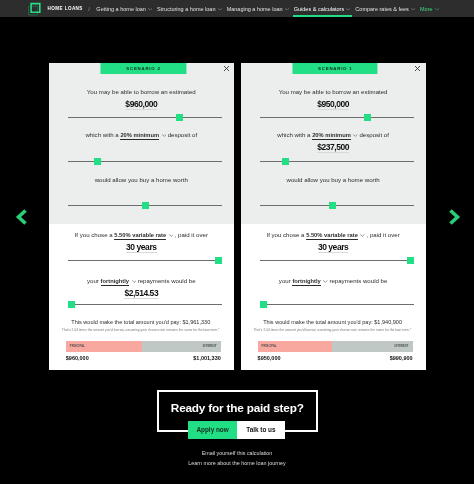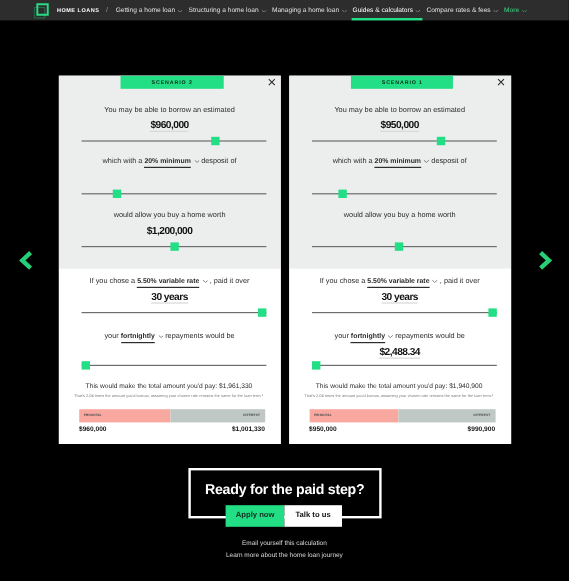--- a/index.html
+++ b/index.html
@@ -211,21 +211,20 @@
         <div class="line sec2-l1"><span>which with a</span> <span class="sel">20% minimum</span><span class="cvs"><svg width="4.6" height="3" viewBox="0 0 10 6">
               <path d="M1 1.2 L5 4.8 L9 1.2" fill="none" stroke="#3a3a3a" stroke-width="1.1" stroke-linecap="round" stroke-linejoin="round"></path>
             </svg></span><span>desposit of</span></div>
         <div class="slider-wrap w2">
           <div class="slider">
             <div class="track"></div>
             <div class="knob" style="left:calc(17.5% - 1.2249999999999999px)"></div>
           </div>
         </div>
         <div class="line sec3-l1">would allow you buy a home worth</div>
-        <div class="amount sec3-a">$1,200,000</div>
         <div class="slider-wrap w3">
           <div class="slider">
             <div class="track"></div>
             <div class="knob" style="left:calc(50.2% - 3.5140000000000002px)"></div>
           </div>
         </div>
       </div>
       <div class="panel-bottom">
         <div class="line sec4-l1"><span>If you chose a</span> <span class="sel">5.50% variable rate</span><span class="cvs"><svg width="4.6" height="3" viewBox="0 0 10 6">
               <path d="M1 1.2 L5 4.8 L9 1.2" fill="none" stroke="#3a3a3a" stroke-width="1.1" stroke-linecap="round" stroke-linejoin="round"></path>
@@ -233,20 +232,21 @@
         <div class="amount und sec4-a"><span>30 years</span></div>
         <div class="slider-wrap w4">
           <div class="slider">
             <div class="track"></div>
             <div class="knob" style="left:calc(100% - 7px)"></div>
           </div>
         </div>
         <div class="line sec5-l1"><span>your</span> <span class="sel">fortnightly</span><span class="cvs"><svg width="4.6" height="3" viewBox="0 0 10 6">
               <path d="M1 1.2 L5 4.8 L9 1.2" fill="none" stroke="#3a3a3a" stroke-width="1.1" stroke-linecap="round" stroke-linejoin="round"></path>
             </svg></span><span>repayments would be</span></div>
+        <div class="amount und sec5-a"><span>$2,514.53</span></div>
         <div class="slider-wrap w5">
           <div class="slider">
             <div class="track"></div>
             <div class="knob" style="left:calc(0% - 0px)"></div>
           </div>
         </div>
         <div class="summary">
           <div class="total-line"><span>This would make the total amount you'd pay:</span> <span>$1,961,330</span></div>
           <div class="total-note">That's 2.04 times the amount you'd borrow, assuming your chosen rate remains the same for the loan term.*</div>
           <div class="bar">
@@ -276,20 +276,21 @@
         <div class="amount und sec1-a"><span>$950,000</span></div>
         <div class="slider-wrap w1">
           <div class="slider">
             <div class="track"></div>
             <div class="knob" style="left:calc(71% - 4.97px)"></div>
           </div>
         </div>
         <div class="line sec2-l1"><span>which with a</span> <span class="sel">20% minimum</span><span class="cvs"><svg width="4.6" height="3" viewBox="0 0 10 6">
               <path d="M1 1.2 L5 4.8 L9 1.2" fill="none" stroke="#3a3a3a" stroke-width="1.1" stroke-linecap="round" stroke-linejoin="round"></path>
             </svg></span><span>desposit of</span></div>
+        <div class="amount und sec2-a"><span>$237,500</span></div>
         <div class="slider-wrap w2">
           <div class="slider">
             <div class="track"></div>
             <div class="knob" style="left:calc(14.9% - 1.043px)"></div>
           </div>
         </div>
         <div class="line sec3-l1">would allow you buy a home worth</div>
         <div class="slider-wrap w3">
           <div class="slider">
             <div class="track"></div>
@@ -304,21 +305,20 @@
         <div class="amount und sec4-a"><span>30 years</span></div>
         <div class="slider-wrap w4">
           <div class="slider">
             <div class="track"></div>
             <div class="knob" style="left:calc(100% - 7px)"></div>
           </div>
         </div>
         <div class="line sec5-l1"><span>your</span> <span class="sel">fortnightly</span><span class="cvs"><svg width="4.6" height="3" viewBox="0 0 10 6">
               <path d="M1 1.2 L5 4.8 L9 1.2" fill="none" stroke="#3a3a3a" stroke-width="1.1" stroke-linecap="round" stroke-linejoin="round"></path>
             </svg></span><span>repayments would be</span></div>
-        <div class="amount und sec5-a"><span>$2,488.34</span></div>
         <div class="slider-wrap w5">
           <div class="slider">
             <div class="track"></div>
             <div class="knob" style="left:calc(0% - 0px)"></div>
           </div>
         </div>
         <div class="summary">
           <div class="total-line"><span>This would make the total amount you'd pay:</span> <span>$1,940,900</span></div>
           <div class="total-note">That's 2.04 times the amount you'd borrow, assuming your chosen rate remains the same for the loan term.*</div>
           <div class="bar">

